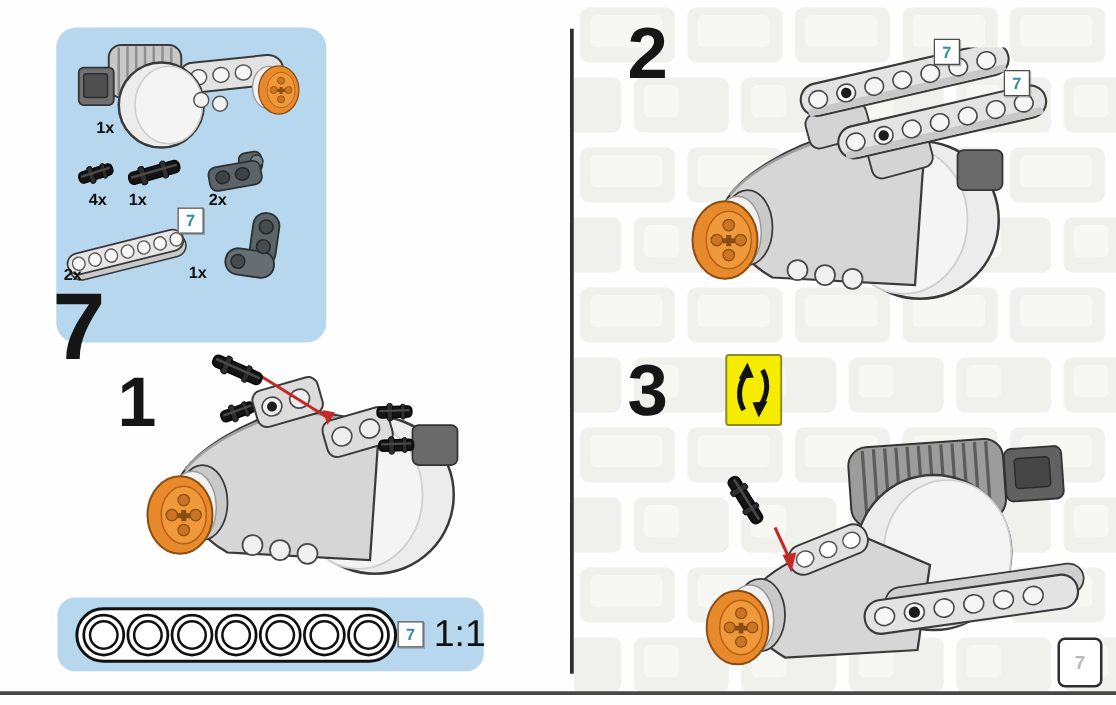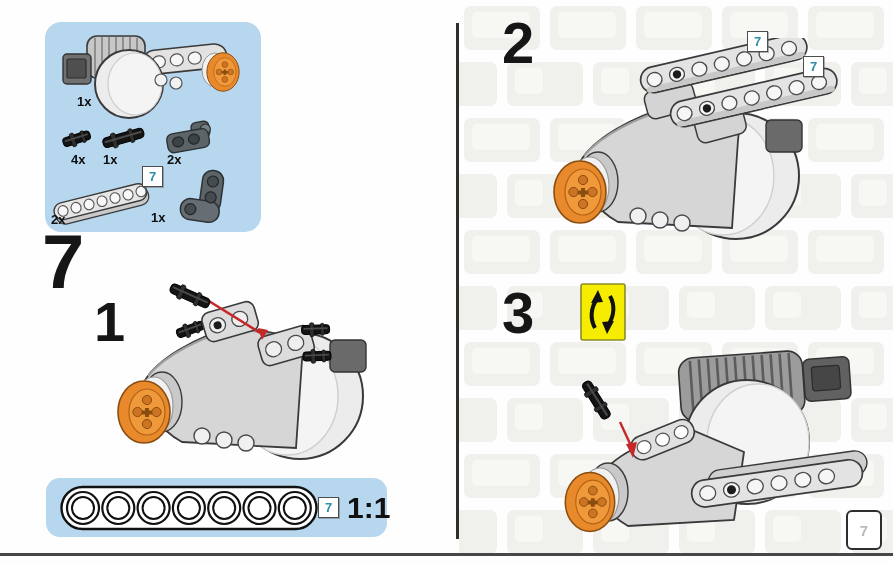--- a/index.html
+++ b/index.html
@@ -14,21 +14,21 @@
            color:#2e8ea6;box-shadow:1px 1px 0 rgba(90,90,90,.45);z-index:2}
   .panel{position:absolute;background:#b7d7ee;border-radius:16px}
   .divider{position:absolute;background:#2f2f2f;z-index:1}
   .watermark{position:absolute;font-weight:700;font-size:46px;letter-spacing:-1px;
              color:rgba(238,122,122,.85);z-index:3;white-space:nowrap;
              font-family:"DejaVu Sans","Liberation Sans",sans-serif}
   .pagenum{position:absolute;width:36px;height:40px;background:#ffffff;border:2px solid #2e2e2e;
            border-radius:6px;display:flex;align-items:center;justify-content:center;
            font-size:15px;font-weight:700;color:#b9b9b9;z-index:2}
   .bottomrule{position:absolute;left:0;top:553px;width:893px;height:3px;background:#474747;z-index:4}
-  .scalelabel{position:absolute;font-weight:700;color:#111;font-size:30px}
+  .scalelabel{position:absolute;font-weight:400;color:#111;font-size:30px}
   svg{display:block}
 </style>
 </head>
 <body>
 
 <div class="page">
 
   <svg width="0" height="0" style="position:absolute" aria-hidden="true">
     <defs>
       <g id="pin">
@@ -76,21 +76,21 @@
         <rect x="-38" y="62" width="76" height="44" rx="7" fill="#f0f0ec"></rect>
         <rect x="48" y="62" width="76" height="44" rx="7" fill="#f0f0ec"></rect>
         <rect x="56" y="68" width="28" height="26" rx="5" fill="#f7f7f4"></rect>
       </pattern>
     </defs>
     <rect width="434" height="564" fill="url(#bricks)"></rect>
   </svg>
 
   <div class="divider" style="left:456px;top:23px;width:2.5px;height:516px"></div>
 
-  <div class="panel" style="left:45px;top:22px;width:216px;height:210px">
+  <div class="panel" style="left:45px;top:22px;width:216px;height:252px">
 
     <svg class="abs" style="left:12px;top:6px" width="192" height="96" viewBox="0 0 192 96">
       <g transform="rotate(-6 100 35)">
         <rect x="86" y="22" width="84" height="24" rx="12" fill="#e2e2e2" stroke="#3a3a3a" stroke-width="1.6"></rect>
         <ellipse cx="102" cy="34" rx="6.5" ry="6" fill="#f6f6f6" stroke="#555" stroke-width="1.2"></ellipse>
         <ellipse cx="120" cy="34" rx="6.5" ry="6" fill="#f6f6f6" stroke="#555" stroke-width="1.2"></ellipse>
         <ellipse cx="138" cy="34" rx="6.5" ry="6" fill="#f6f6f6" stroke="#555" stroke-width="1.2"></ellipse>
       </g>
       <ellipse cx="158" cy="42" rx="13" ry="17" fill="#f1f1f1" stroke="#999" stroke-width="1"></ellipse>
       <use href="#hub" transform="translate(166,44) scale(0.62)"></use>

